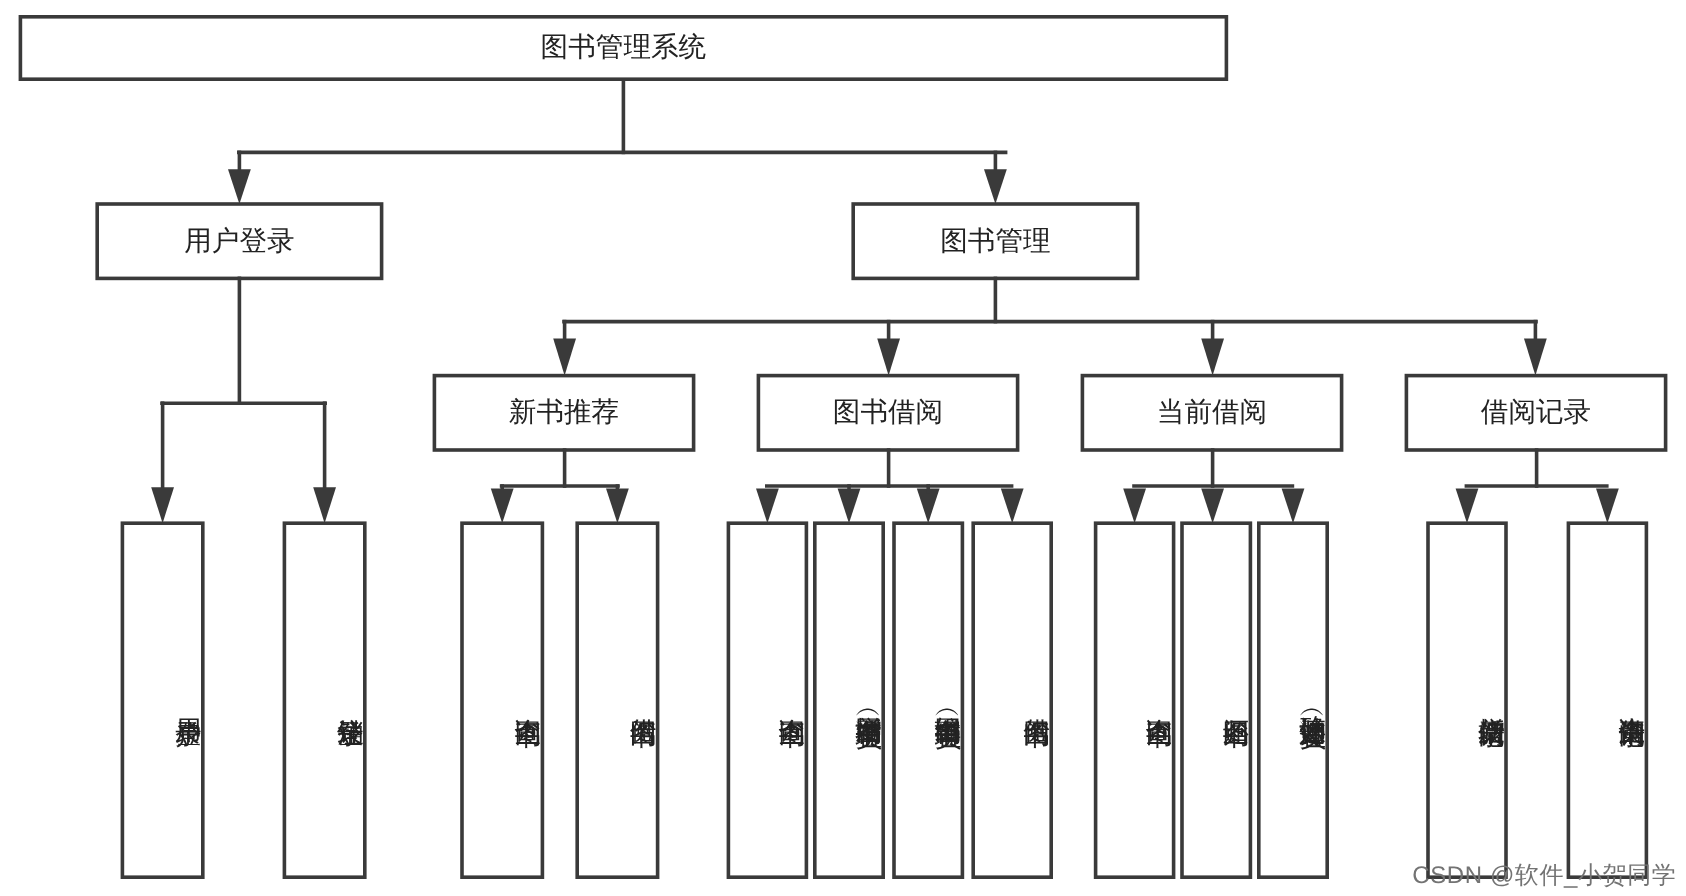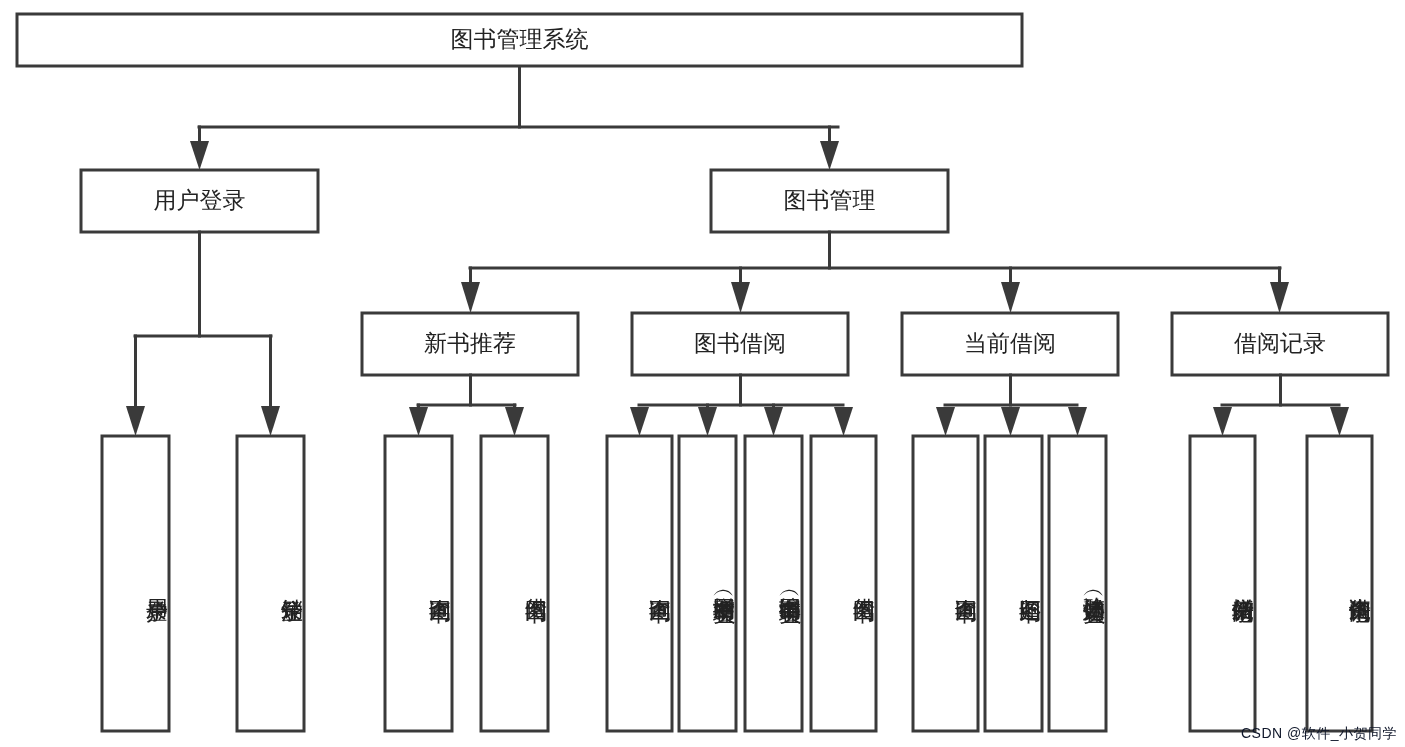--- a/index.html
+++ b/index.html
@@ -63,22 +63,22 @@
     white-space: nowrap;
     text-align: center;
     pointer-events: none;
     user-select: none;
   }
   .watermark {
     position: absolute;
     right: 8px;
     bottom: 4px;
     font-family: "Liberation Sans", "DejaVu Sans", sans-serif;
-    font-size: 14px;
-    color: #0f172a;
+    font-size: 20px;
+    color: #737373;
     letter-spacing: 0.5px;
     white-space: nowrap;
     user-select: none;
   }
 </style>
 </head>
 <body>
 
 <div id="diagram-root">
 

